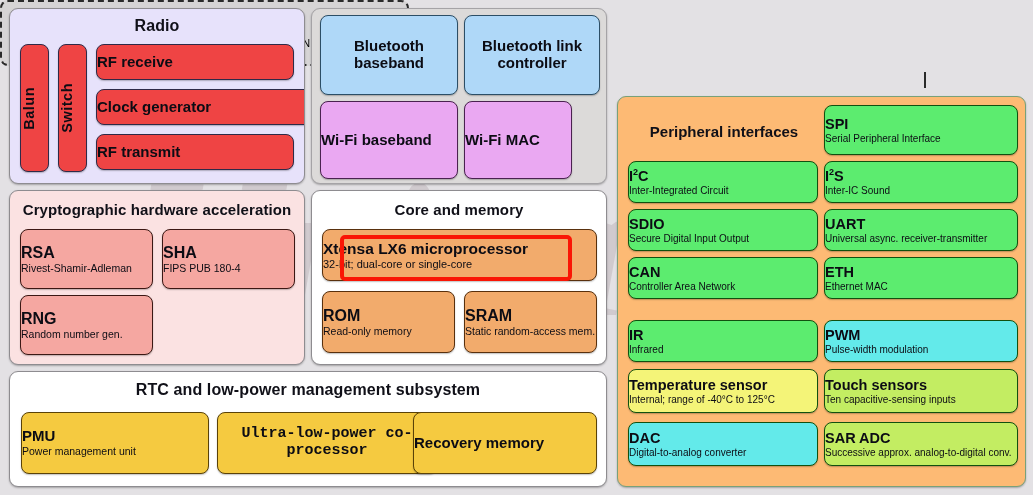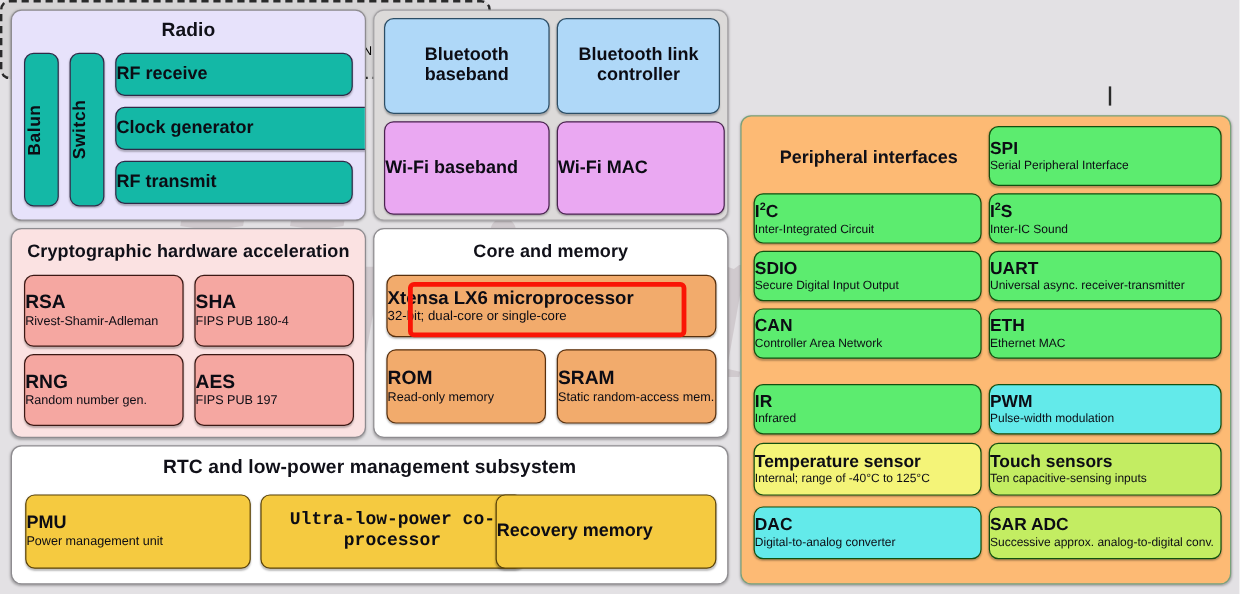--- a/index.html
+++ b/index.html
@@ -60,21 +60,21 @@
   }
   .box .t { font-weight: bold; }
   .box .s { font-weight: normal; }
 
   
   #radio {
     left: 9px; top: 8px; width: 296px; height: 176px;
     background: #e7e2fb;
   }
   #radio .panel-title { font-size: 16px; margin-top: 8px; }
-  .radio-box { background: #14b8a6; border: 1.4px solid #2f2a48; }
+  .radio-box { background: #ef4444; border: 1.4px solid #2f2a48; }
   .vert {
     writing-mode: vertical-rl;
     transform: rotate(180deg);
     font-size: 14.5px;
     font-weight: bold;
     letter-spacing: .5px;
   }
   #balun  { left: 10px; top: 35px; width: 29px; height: 128px; }
   #switch { left: 48px; top: 35px; width: 29px; height: 128px; }
   #rfrx   { left: 86px; top: 35px;  width: 198px; height: 36px; font-size: 15px; }
@@ -85,21 +85,21 @@
   #btwifi {
     left: 311px; top: 8px; width: 296px; height: 176px;
     background: #dcdad9;
     border-color: #a5a3a6;
   }
   .bt-box { background: #afd8f8; border: 1.4px solid #2c4e66; }
   .wifi-box { background: #eaa8f2; border: 1.4px solid #4a2250; }
   #btbase { left: 8px;   top: 6px;  width: 138px; height: 80px; }
   #btlink { left: 152px; top: 6px;  width: 136px; height: 80px; }
   #wfbase { left: 8px;   top: 92px; width: 138px; height: 78px; }
-  #wfmac  { left: 152px; top: 92px; width: 140px; height: 78px; }
+  #wfmac  { left: 152px; top: 92px; width: 108px; height: 78px; }
   .bt-box .t, .wifi-box .t { font-size: 15px; }
 
   
   #flash {
     left: 617px; top: 8px; width: 409px; height: 66px;
     background: #d6d4d5;
     border: 2.2px dashed #2a2a2a;
     border-radius: 8px;
     box-shadow: none;
     display: flex; flex-direction: column;
@@ -254,24 +254,20 @@
       <span class="s">Rivest-Shamir-Adleman</span>
     </div>
     <div id="sha" class="box cr-box">
       <span class="t">SHA</span>
       <span class="s">FIPS PUB 180-4</span>
     </div>
     <div id="rng" class="box cr-box">
       <span class="t">RNG</span>
       <span class="s">Random number gen.</span>
     </div>
-    <div id="aes" class="box cr-box">
-      <span class="t">AES</span>
-      <span class="s">FIPS PUB 197</span>
-    </div>
   </div>
 
   <div id="core" class="panel">
     <div class="panel-title">Core and memory</div>
     <div id="cpu" class="box co-box">
       <span class="t">Xtensa LX6 microprocessor</span>
       <span class="s">32-bit; dual-core or single-core</span>
     </div>
     <div id="rom" class="box co-box">
       <span class="t">ROM</span>

